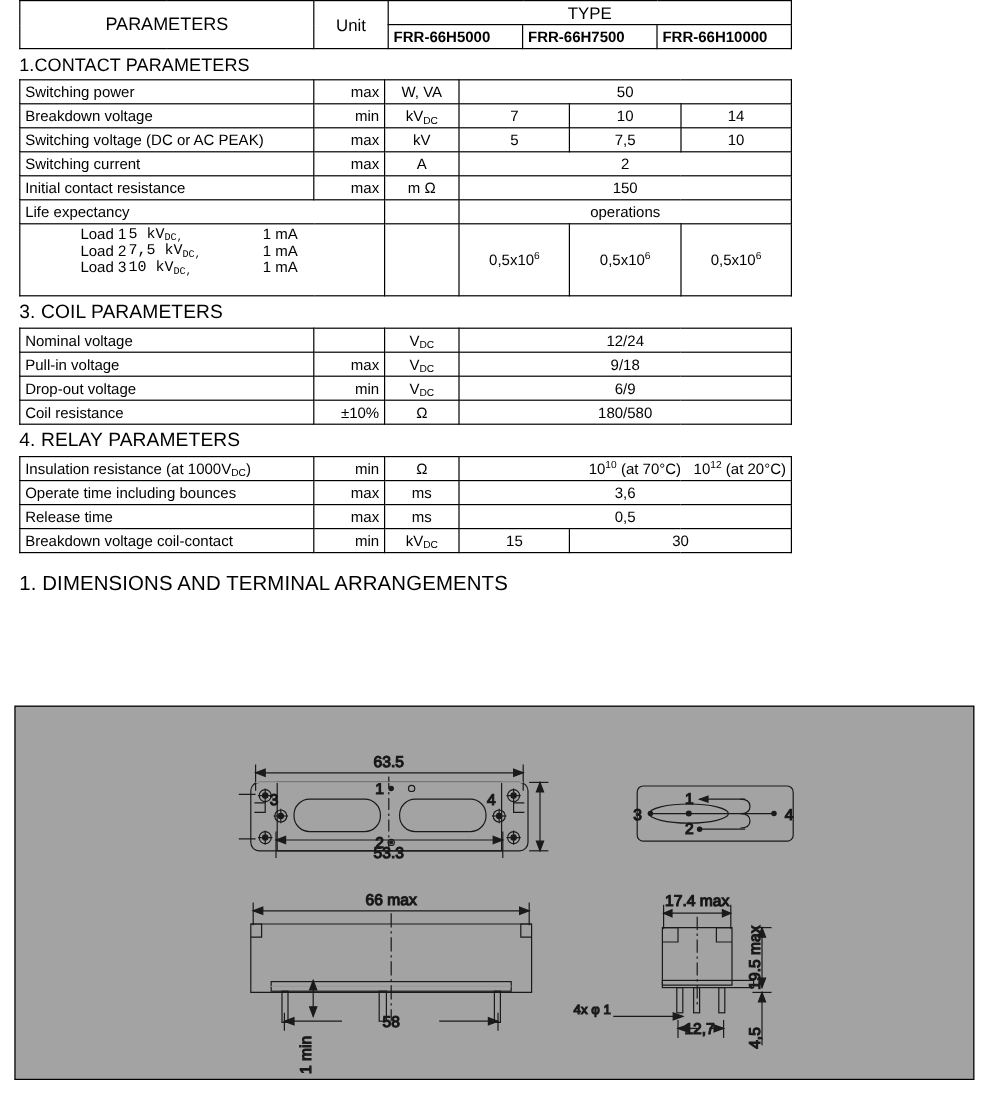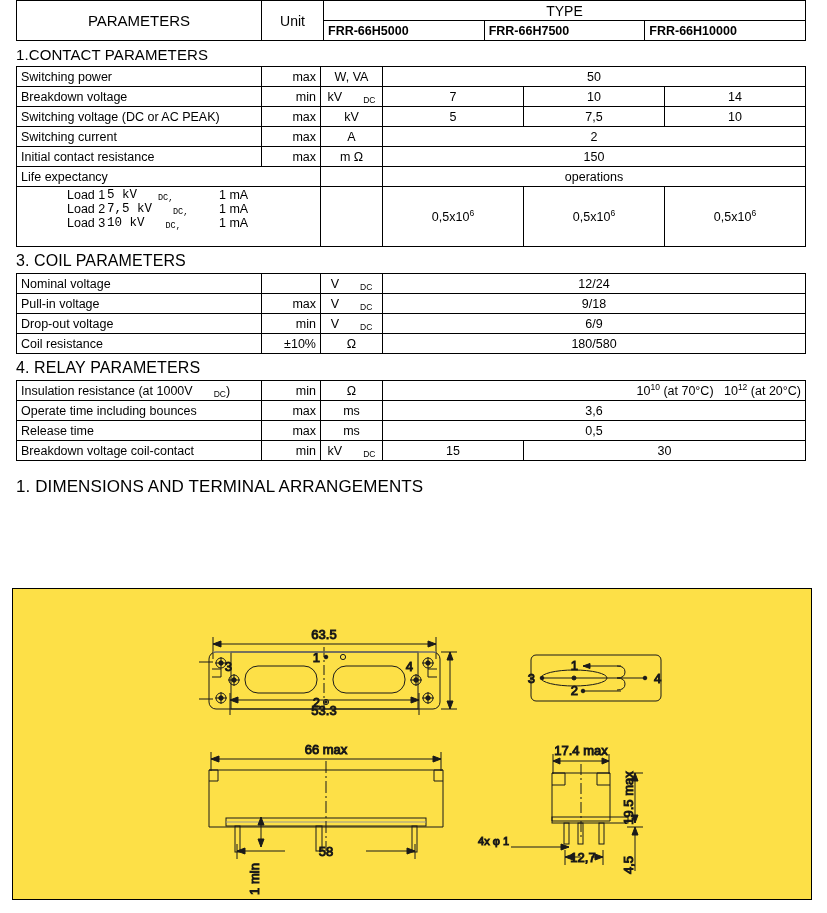--- a/index.html
+++ b/index.html
@@ -20,21 +20,21 @@
     width: 827px;
     height: 913px;
     padding: 0;
     box-sizing: border-box;
   }
 
   
   table.spec {
     border-collapse: collapse;
     table-layout: fixed;
-    width: 790px;
+    width: 644px;
     margin: 0 0 0 16px;
     font-size: 12.5px;
   }
   table.spec td {
     border: 1px solid #000000;
     padding: 1px 4px;
     vertical-align: middle;
     height: 20px;
     box-sizing: border-box;
   }
@@ -68,21 +68,21 @@
 
   .section-title {
     font-size: 15px;
     margin: 5px 0 3px 16px;
     letter-spacing: 0.1px;
   }
   .section-title.big {
     font-size: 16px;
   }
 
-  sub { font-size: 8.5px; vertical-align: baseline; position: relative; bottom: -2px; margin-left: 21px; }
+  sub { font-size: 8.5px; vertical-align: baseline; position: relative; bottom: -2px; }
   sup { font-size: 8.5px; vertical-align: baseline; position: relative; bottom: 5px; }
 
   .load-line {
     display: flex;
     align-items: center;
     font-size: 12.5px;
   }
   .load-name { width: 86px; padding-left: 46px; box-sizing: border-box; }
   .load-v    { width: 112px; font-family: Liberation Mono, monospace; }
   .load-i    { text-align: right; }
@@ -95,21 +95,21 @@
 
   
   .drawing-box {
     position: absolute;
     left: 12px;
     top: 588px;
     width: 800px;
     height: 312px;
     border: 1.5px solid #000000;
     box-sizing: border-box;
-    background: #fde047;
+    background: #a3a3a3;
   }
   .drawing-box svg { display: block; }
   .note-mm {
     position: absolute;
     left: 552px;
     top: 600px;
     font-size: 13px;
   }
   .dim-label {
     font-family: "Liberation Sans", sans-serif;

